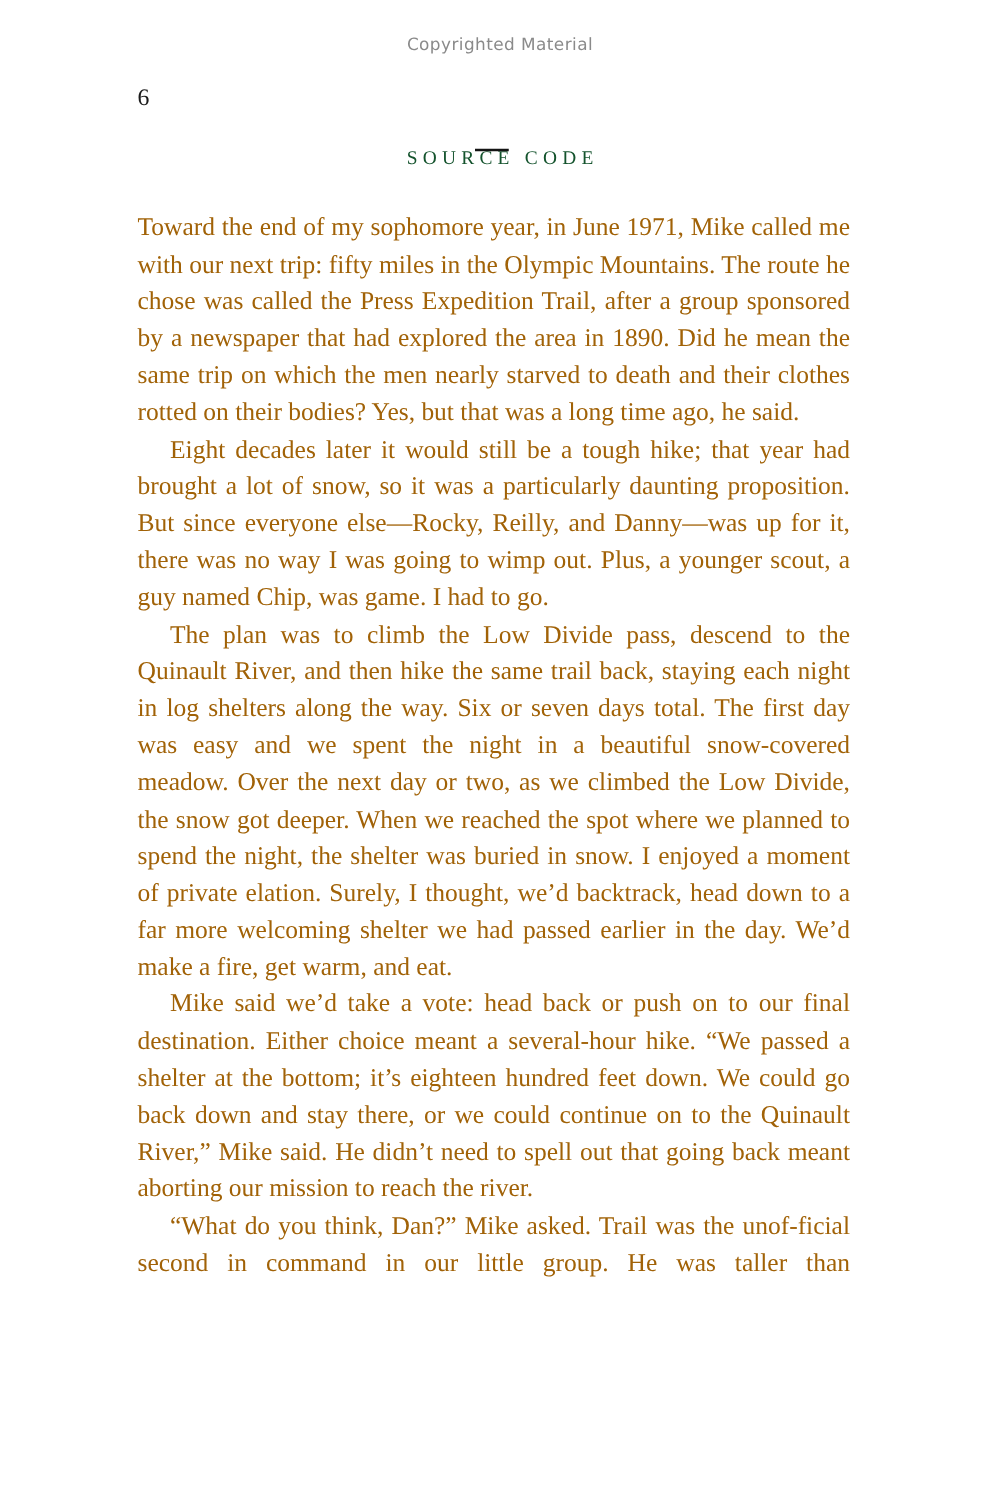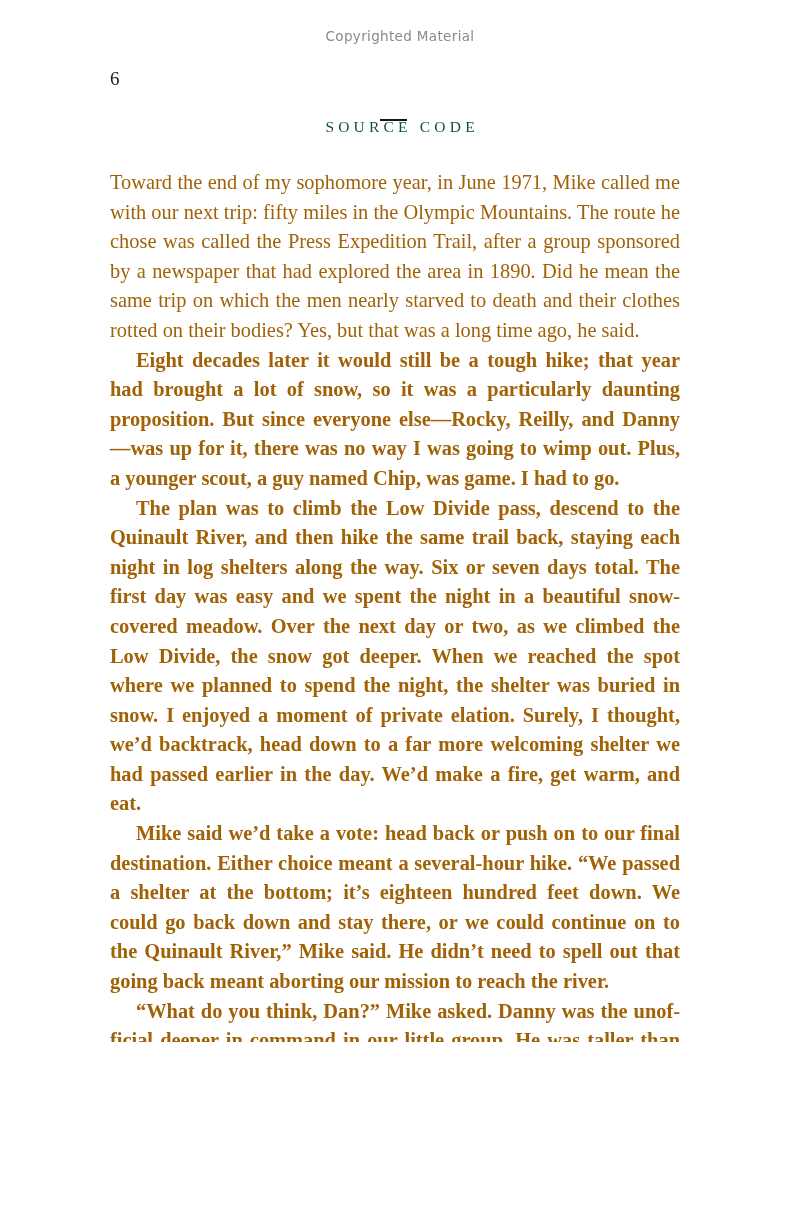--- a/index.html
+++ b/index.html
@@ -99,21 +99,20 @@
     text-align: justify;
     text-justify: inter-word;
     hyphens: none;
   }
   .textblock p {
     margin: 0;
     text-indent: 0;
   }
   .textblock p.indent {
     text-indent: 26px;
-    font-weight: bold;
   }
   
   .textblock p.stretch-last {
     text-align-last: justify;
   }
 </style>
 </head>
 <body>
 
 <div class="page">
@@ -127,18 +126,18 @@
 
   <div class="divider-wrap">
     <div class="divider-rule"></div>
   </div>
 
   <div class="textblock">
     <p>Toward the end of my sophomore year, in June 1971, Mike called me with our next trip: fifty miles in the Olympic Mountains. The route he chose was called the Press Expedition Trail, after a group sponsored by a newspaper that had explored the area in 1890. Did he mean the same trip on which the men nearly starved to death and their clothes rotted on their bodies? Yes, but that was a long time ago, he said.</p>
     <p class="indent">Eight decades later it would still be a tough hike; that year had brought a lot of snow, so it was a particularly daunting proposition. But since everyone else—Rocky, Reilly, and Danny—was up for it, there was no way I was going to wimp out. Plus, a younger scout, a guy named Chip, was game. I had to go.</p>
     <p class="indent">The plan was to climb the Low Divide pass, descend to the Quinault River, and then hike the same trail back, staying each night in log shelters along the way. Six or seven days total. The first day was easy and we spent the night in a beautiful snow-covered meadow. Over the next day or two, as we climbed the Low Divide, the snow got deeper. When we reached the spot where we planned to spend the night, the shelter was buried in snow. I enjoyed a moment of private elation. Surely, I thought, we’d backtrack, head down to a far more welcoming shelter we had passed earlier in the day. We’d make a fire, get warm, and eat.</p>
     <p class="indent">Mike said we’d take a vote: head back or push on to our final destination. Either choice meant a several-hour hike. “We passed a shelter at the bottom; it’s eighteen hundred feet down. We could go back down and stay there, or we could continue on to the Quinault River,” Mike said. He didn’t need to spell out that going back meant aborting our mission to reach the river.</p>
-    <p class="indent stretch-last">“What do you think, Dan?” Mike asked. Danny was the unof-ficial deeper in command in our little group. He was taller than</p>
+    <p class="indent stretch-last">“What do you think, Dan?” Mike asked. Trail was the unof-ficial second in command in our little group. He was taller than</p>
   </div>
 
   <div class="watermark watermark-bottom">Copyrighted Material</div>
 
 </div>
 
 </body></html>

